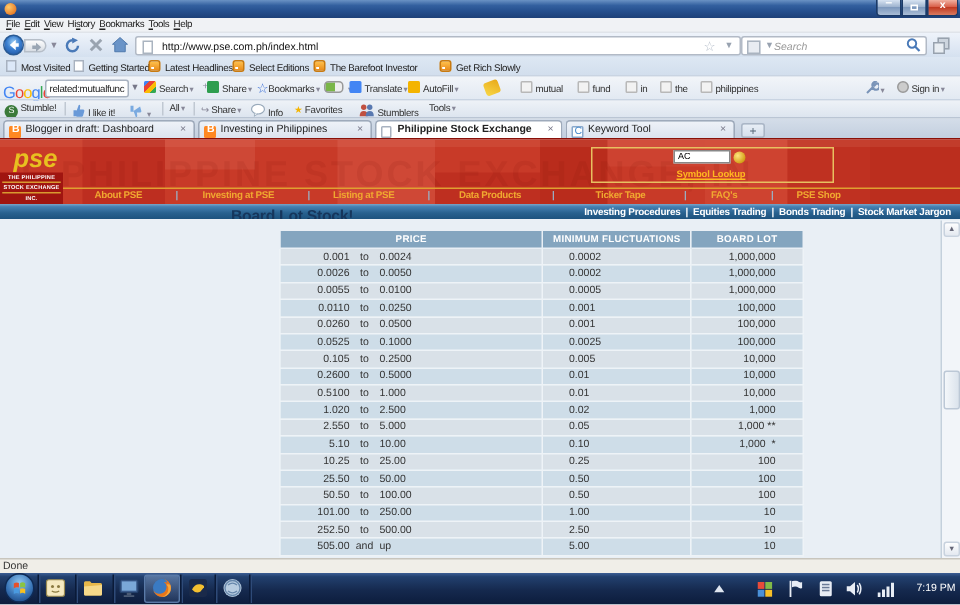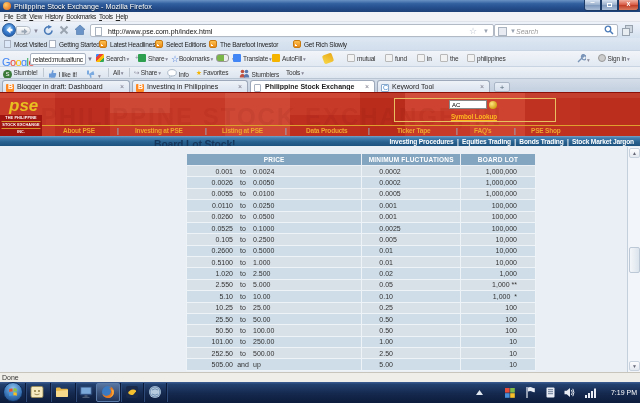--- a/index.html
+++ b/index.html
@@ -149,21 +149,20 @@
 .tbicon { position:absolute; top:3px; width:14px; height:14px; border-radius:2px; }
 #fxslot { position:absolute; left:96px; top:1px; width:24px; height:19px; background:linear-gradient(rgba(150,180,220,0.45),rgba(90,120,170,0.25)); border:1px solid #5a7aa8; border-radius:2px; }
 #tray { position:absolute; right:0; top:0; height:21px; }
 #clock { position:absolute; right:3px; top:7px; font-size:7px; color:#fff; white-space:nowrap; }
 </style>
 </head>
 <body>
 
 <div id="titlebar">
   <div style="position:absolute;left:3px;top:2px;width:8px;height:8px;border-radius:50%;background:radial-gradient(circle at 35% 35%,#ffca6a,#e06010);"></div>
-  <span id="titletext">Philippine Stock Exchange - Mozilla Firefox</span>
   <div class="winbtn" id="btnmin">
       <span style="top:-3px;font-size:8px;">–</span>
     </div>
   <div class="winbtn" id="btnmax">
       <span style="top:3px;left:5px;width:5px;height:4px;border:1px solid #fff;display:block;"></span>
     </div>
   <div class="winbtn" id="btnclose">
       <span style="top:0px;font-size:7px;">x</span>
     </div>
 </div>

